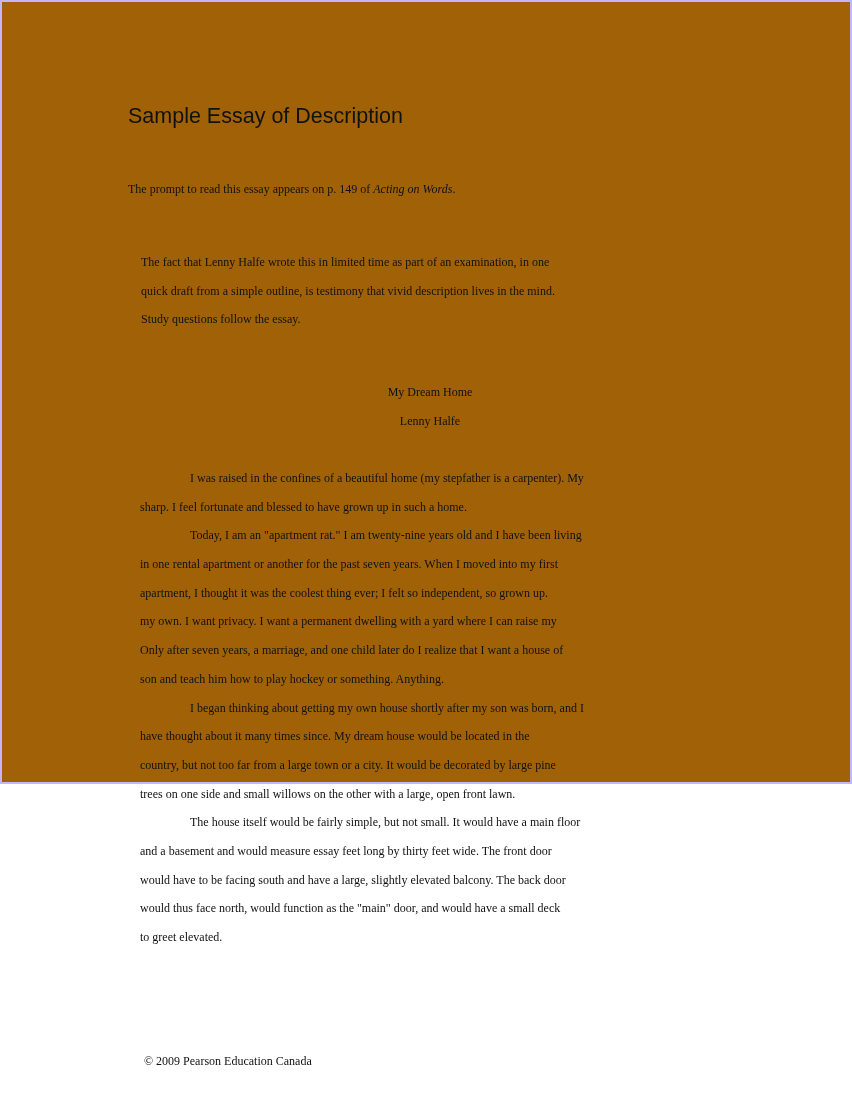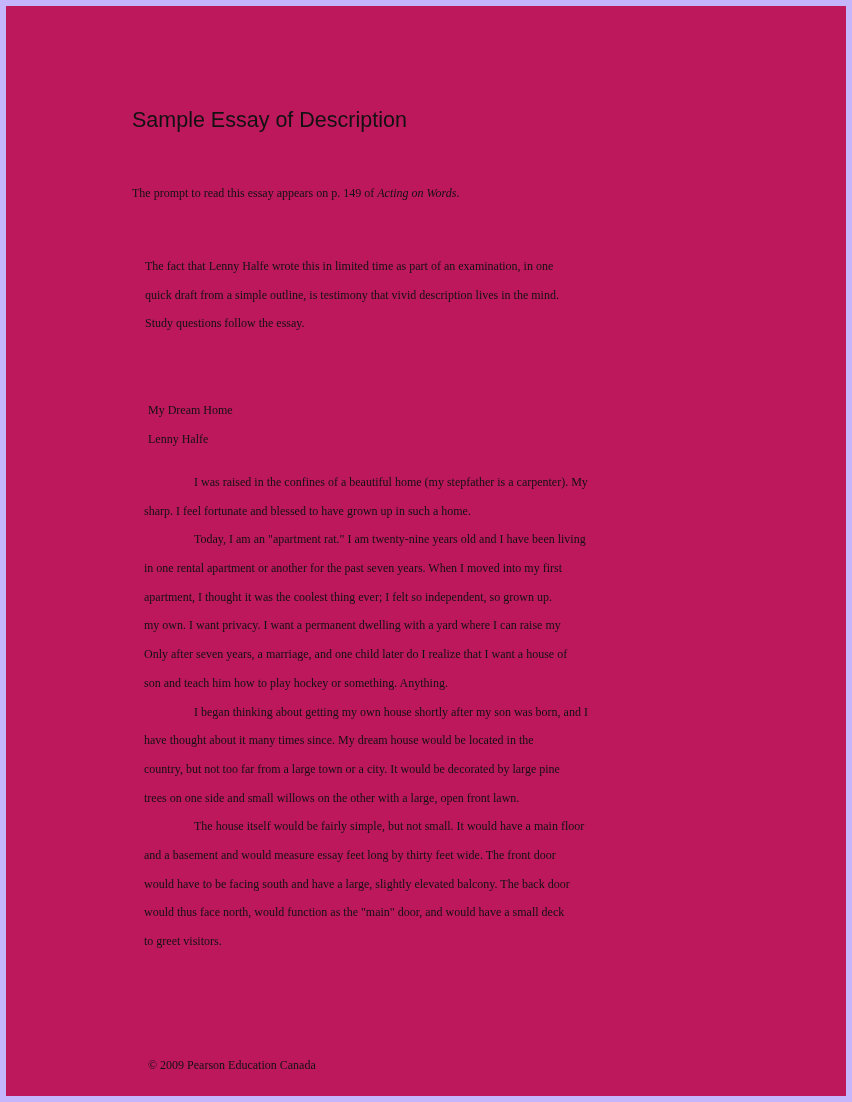--- a/index.html
+++ b/index.html
@@ -9,23 +9,23 @@
     }
     body {
       width: 852px;
       height: 1102px;
       overflow: hidden;
     }
     .page {
       position: relative;
       box-sizing: border-box;
       width: 852px;
-      height: 1102px;
-      border: 6px solid #c4b5fd;
-      background: #be185d;
+      height: 784px;
+      border: 2px solid #c4b5fd;
+      background: #a16207;
       color: #111111;
     }
     .content {
       position: absolute;
       left: 126px;
       top: 0;
       width: 605px;
     }
     .doc-title {
       position: absolute;
@@ -58,21 +58,22 @@
       top: 233px;
       margin: 13px;
       line-height: 28.7px;
       width: 605px;
     }
     .intro .ln { display: block; white-space: nowrap; }
     .essay-head {
       position: absolute;
       left: 0;
       width: 600px;
-      margin: 16px;
+      text-align: center;
+      margin: 2px;
       line-height: 22px;
       white-space: nowrap;
     }
     .essay-title { top: 377px; }
     .essay-author { top: 406px; }
     .essay-body {
       position: absolute;
       left: 12px;
       top: 462px;
       width: 605px;
@@ -130,20 +131,20 @@
         <span class="ln indent">I began thinking about getting my own house shortly after my son was born, and I</span>
         <span class="ln">have thought about it many times since. My dream house would be located in the</span>
         <span class="ln">country, but not too far from a large town or a city. It would be decorated by large pine</span>
         <span class="ln">trees on one side and small willows on the other with a large, open front lawn.</span>
       </div>
       <div>
         <span class="ln indent">The house itself would be fairly simple, but not small. It would have a main floor</span>
         <span class="ln">and a basement and would measure essay feet long by thirty feet wide. The front door</span>
         <span class="ln">would have to be facing south and have a large, slightly elevated balcony. The back door</span>
         <span class="ln">would thus face north, would function as the "main" door, and would have a small deck</span>
-        <span class="ln">to greet visitors.</span>
+        <span class="ln">to greet elevated.</span>
       </div>
     </div>
 
     <p class="footer serif">© 2009 Pearson Education Canada</p>
 
   </div>
 </div>
 
 </body></html>

